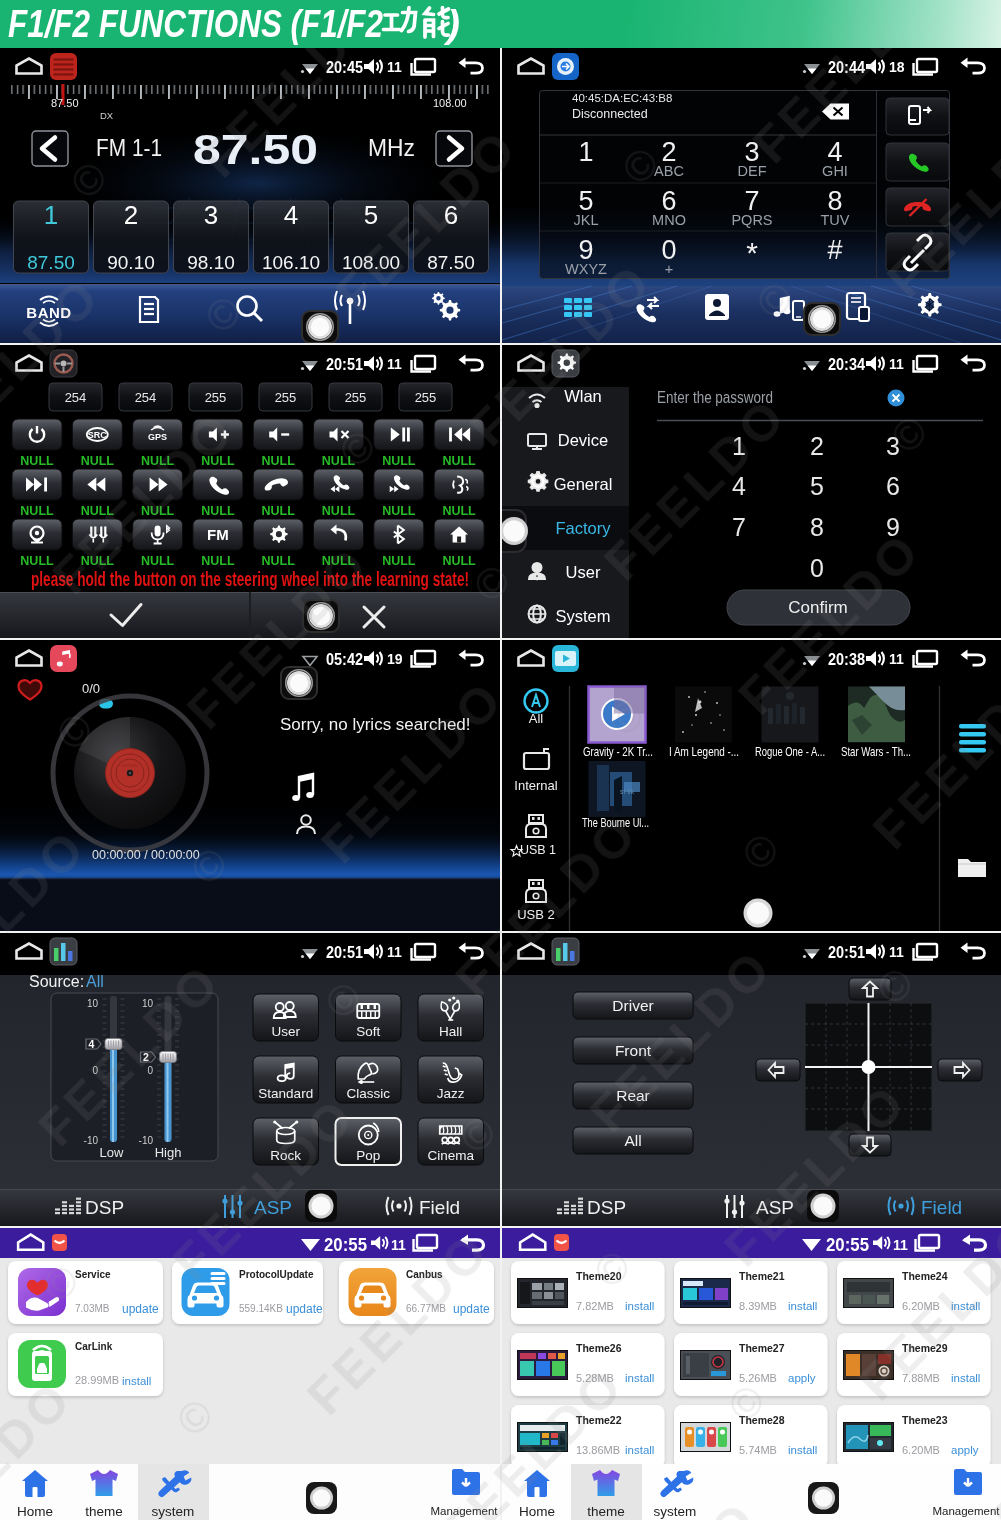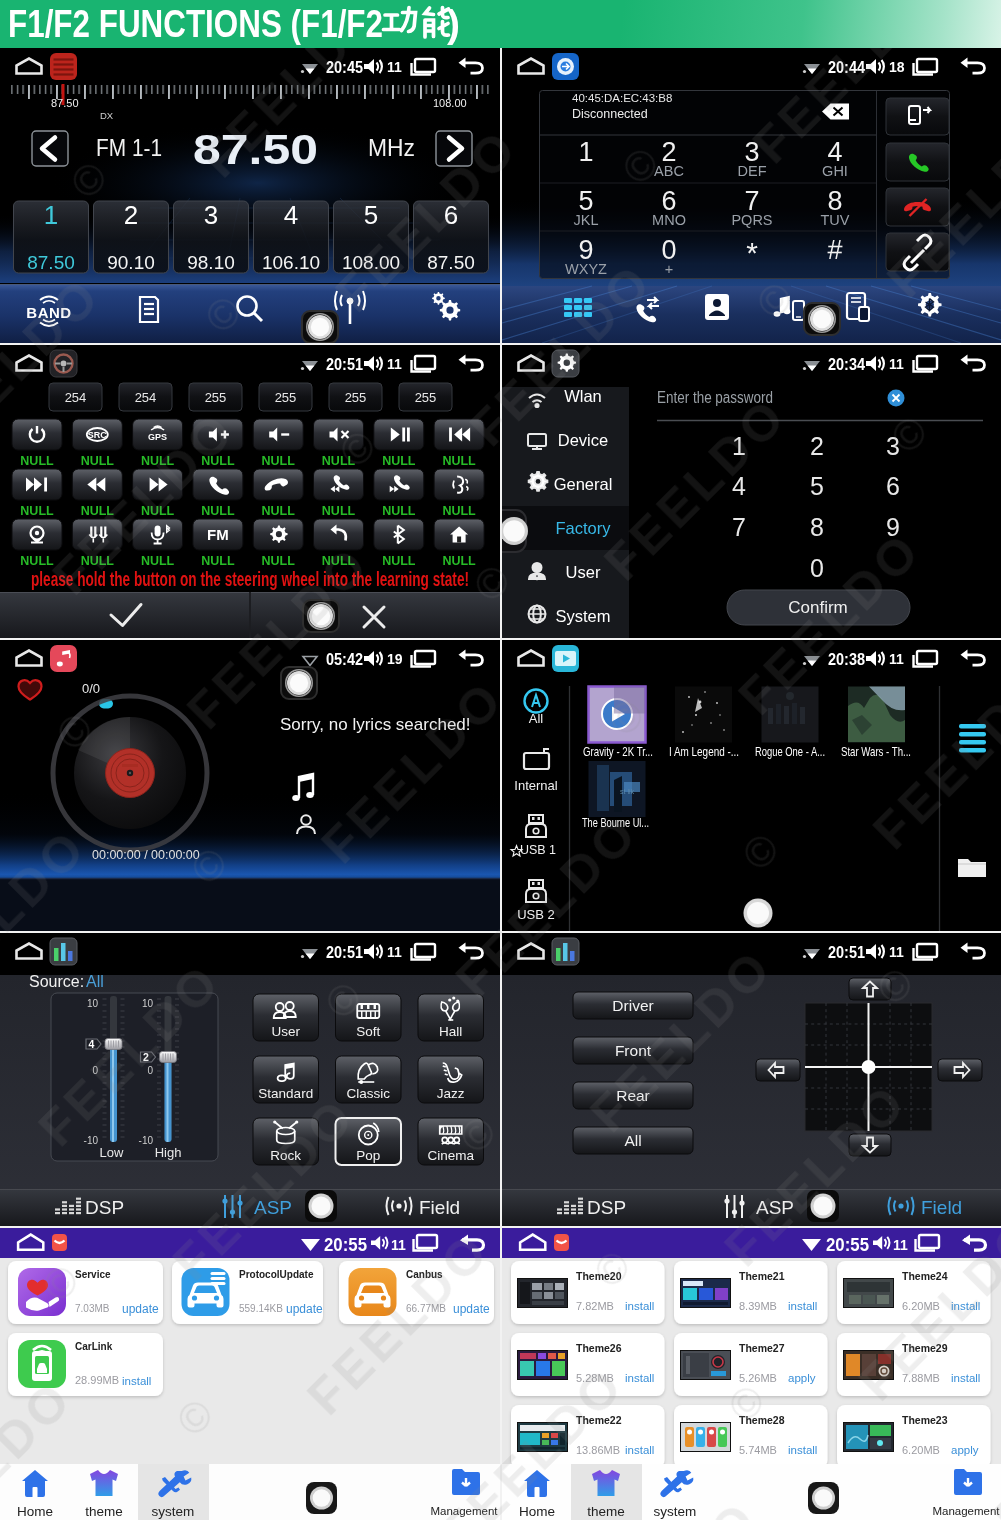--- a/index.html
+++ b/index.html
@@ -1,19 +1,19 @@
 <!DOCTYPE html>
 <html><head>
 <meta charset="utf-8">
 <style>
 * { margin:0; padding:0; box-sizing:border-box; }
 html,body { width:1001px; height:1520px; background:#000; overflow:hidden; }
 body { font-family:"Liberation Sans", sans-serif; position:relative; }
 #page { position:absolute; left:0; top:0; width:1001px; height:1520px; background:#fff; }
-.banner { position:absolute; left:0; top:0; width:1001px; height:48px; background:linear-gradient(97deg, #19b471 0%, #19b471 62%, #3fc38b 80%, #a5e3c9 94%, #d8f3e7 100%); }
+.banner { position:absolute; left:0; top:0; width:1001px; height:48px; background:linear-gradient(97deg, #19b471 0%, #19b471 62%, #3fc38b 80%, #a5e3c9 94%, #d8f3e7 100%);font-style:italic; }
 .panel { position:absolute; background:#000; overflow:hidden; }
 #p1 { left:0px; top:48px; width:500px; height:295px; }
 #p2 { left:502px; top:48px; width:499px; height:295px; }
 #p3 { left:0px; top:345px; width:500px; height:293px; }
 #p4 { left:502px; top:345px; width:499px; height:293px; }
 #p5 { left:0px; top:640px; width:500px; height:291px; }
 #p6 { left:502px; top:640px; width:499px; height:291px; }
 #p7 { left:0px; top:933px; width:500px; height:293px; }
 #p8 { left:502px; top:933px; width:499px; height:293px; }
 #p9 { left:0px; top:1228px; width:500px; height:292px; }

